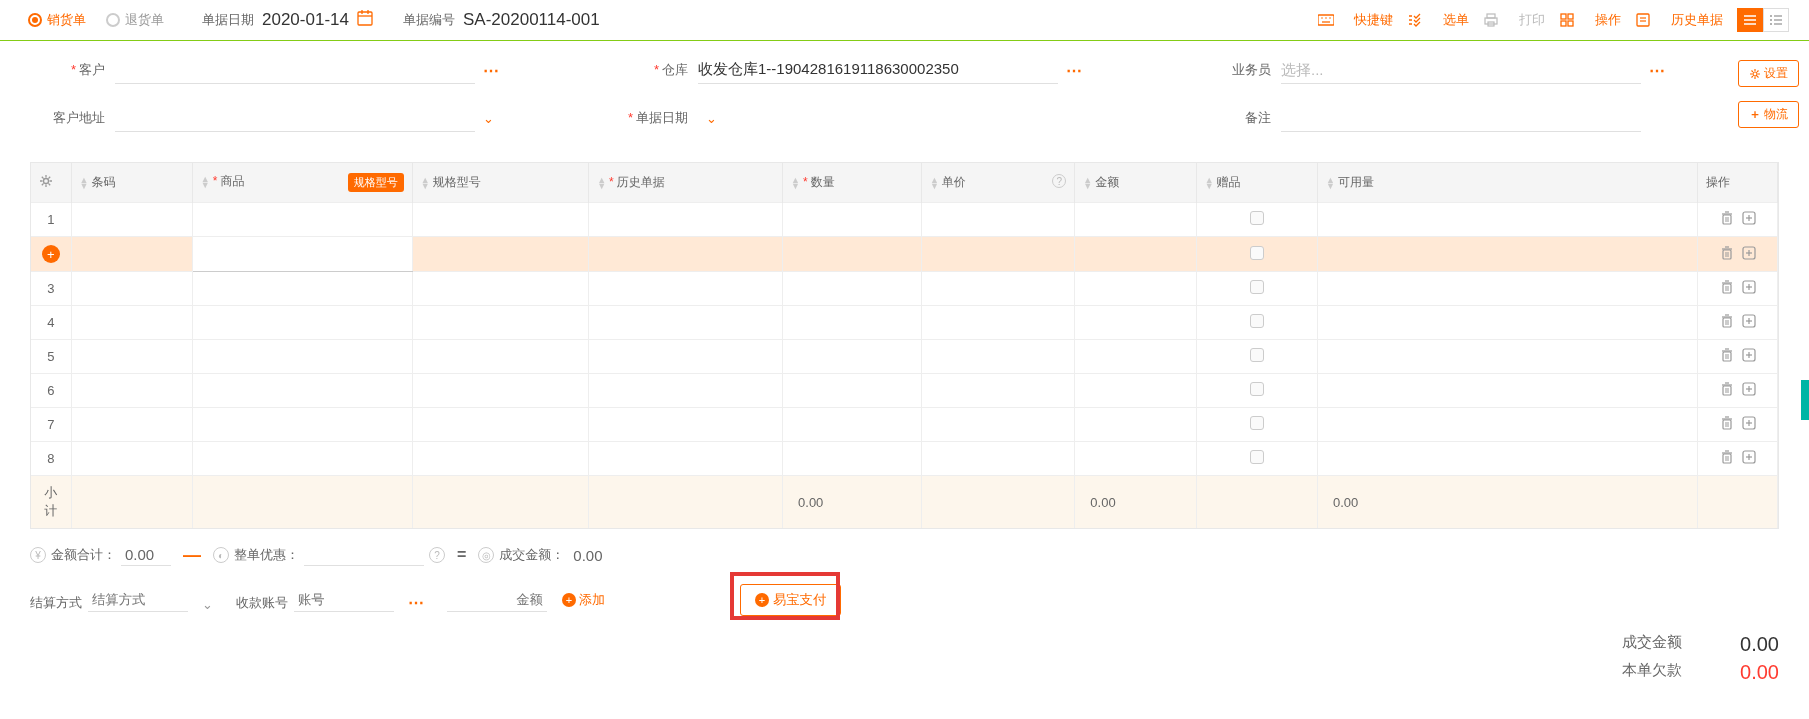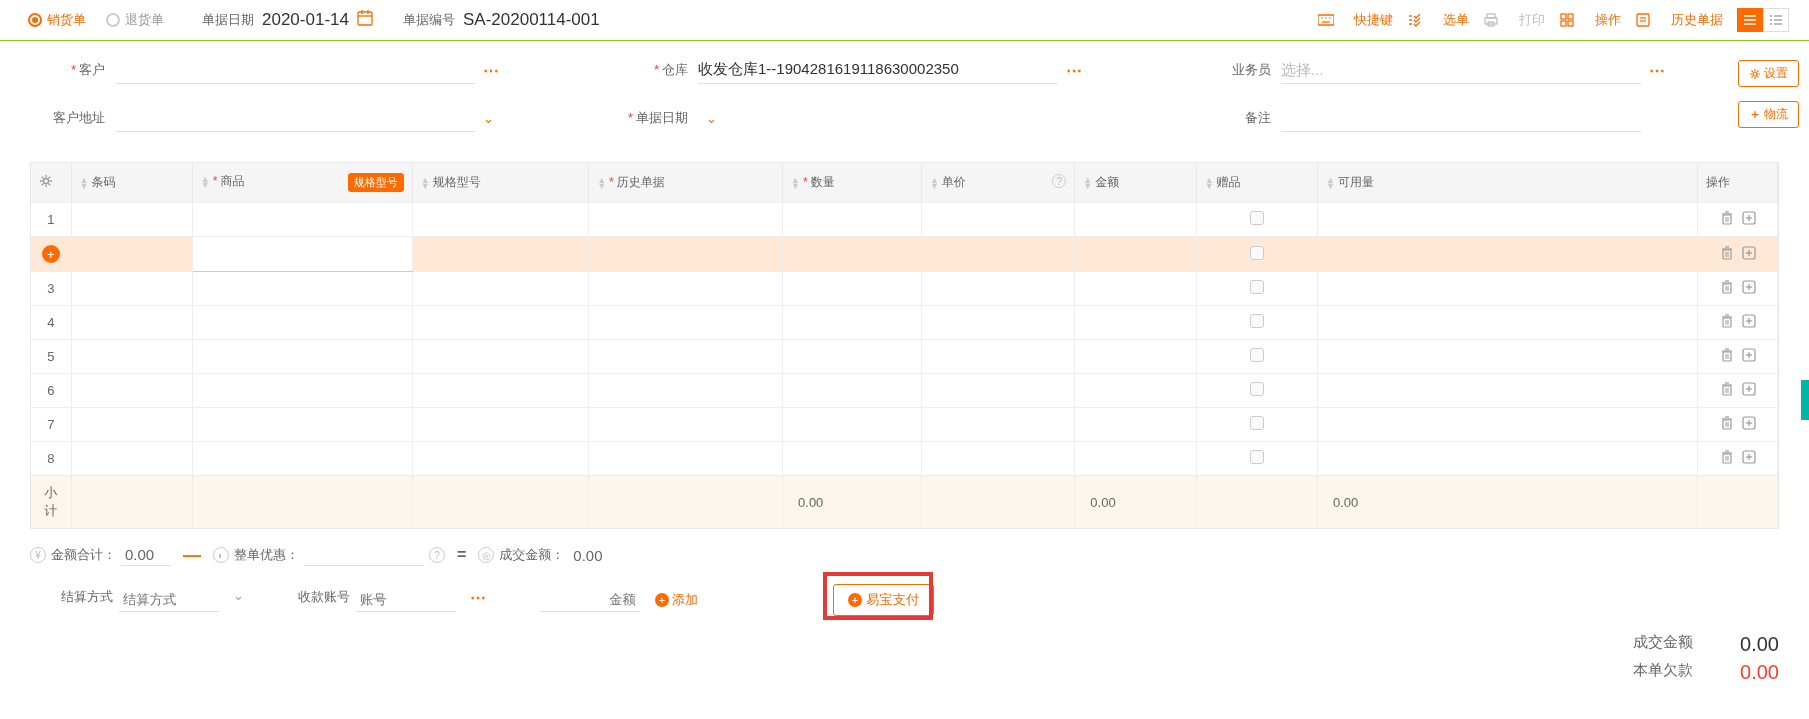--- a/index.html
+++ b/index.html
@@ -62,28 +62,28 @@
 
 
 .bottom-area { padding: 15px 30px; display: flex; flex-direction: column; gap: 18px; }
 .calc-row { display: flex; align-items: center; gap: 12px; }
 .calc-item { display: flex; align-items: center; gap: 5px; color: #666; }
 .calc-icon { color: #bbb; border: 1px solid #ccc; border-radius: 50%; width: 16px; height: 16px; display: inline-flex; align-items: center; justify-content: center; font-size: 10px; }
 .calc-val { font-size: 15px; border-bottom: 1px solid #e0e0e0; min-width: 50px; padding: 2px 4px; }
 .minus-sep { color: #ff6a00; font-weight: bold; font-size: 18px; }
 .eq-sep { color: #666; font-weight: bold; font-size: 16px; }
 .pay-row { display: flex; align-items: center; gap: 15px; }
-.pay-field { display: flex; align-items: flex-start; gap: 6px; margin-left: 31px; }
+.pay-field { display: flex; align-items: flex-end; gap: 6px; }
 .pay-field label { color: #666; }
 .pay-input { border: none; border-bottom: 1px solid #e0e0e0; padding: 4px; width: 100px; color: #999; outline: none; }
 .add-link { color: #ff6a00; cursor: pointer; display: flex; align-items: center; gap: 3px; }
 .yeepay-btn { border: 1px solid #ff6a00; color: #ff6a00; background: #fff; padding: 6px 14px; border-radius: 3px; cursor: pointer; display: flex; align-items: center; gap: 4px; margin-left: 120px; }
 .red-highlight { position: absolute; border: 4px solid #e53935; pointer-events: none; }
 .summary-box { position: absolute; right: 30px; bottom: 30px; text-align: left; }
-.summary-row { display: flex; justify-content: space-between; gap: 26px; font-size: 15px; margin-bottom: 5px; }
+.summary-row { display: flex; justify-content: space-between; gap: 37px; font-size: 15px; margin-bottom: 5px; }
 .summary-row .label { color: #666; }
 .summary-row .val { font-size: 20px; color: #333; min-width: 60px; text-align: right; }
 .summary-row .val.red { color: #ff3b30; }
 .scroll-tab { position: absolute; right: 0; top: 380px; width: 8px; height: 40px; background: #00b5a5; }
 </style>
 </head>
 <body>
 
 <div class="topbar">
   <div class="radio-group">

